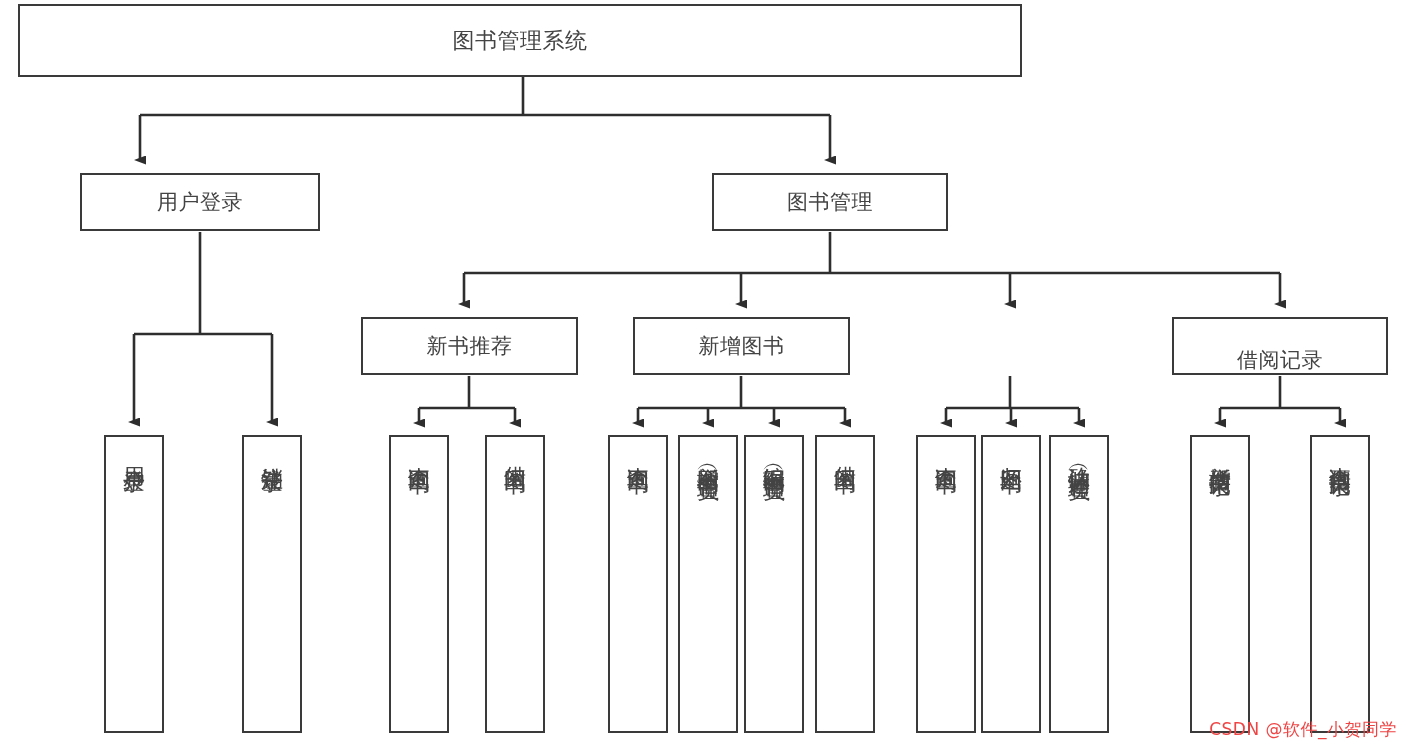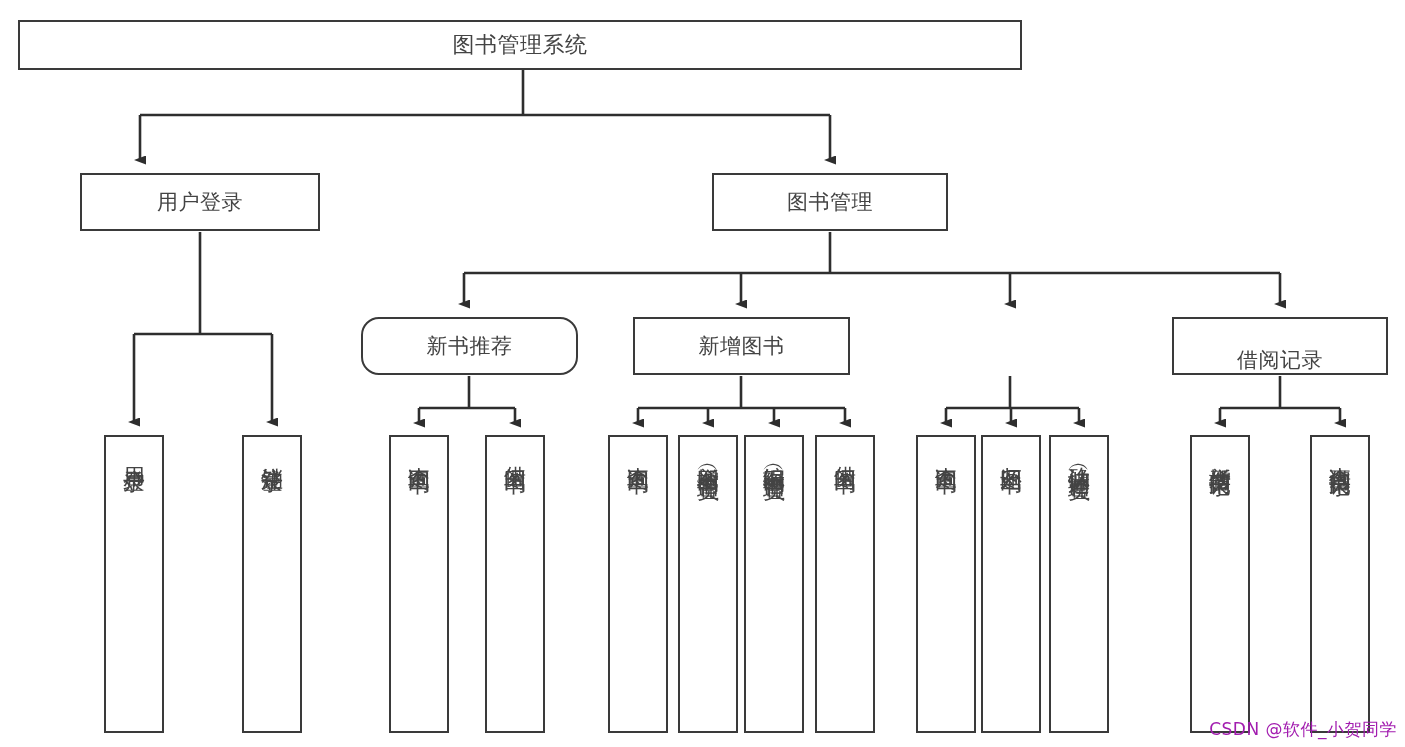--- a/index.html
+++ b/index.html
@@ -56,21 +56,21 @@
     display: block;
   }
   .node.root .label {
     font-size: 22px;
   }
   .watermark {
     position: absolute;
     right: 8px;
     bottom: 6px;
     font-size: 17px;
-    color: #a21caf;
+    color: #ef4444;
     letter-spacing: 0.5px;
     white-space: nowrap;
     user-select: none;
   }
 </style>
 </head>
 <body>
 
 <div id="canvas">
 
@@ -117,33 +117,33 @@
       <path d="M1011,408 L1011,423" marker-end="url(#arw)"></path>
       <path d="M1079,408 L1079,423" marker-end="url(#arw)"></path>
 
       <path d="M1280,376 L1280,408"></path>
       <path d="M1220,408 L1340,408"></path>
       <path d="M1220,408 L1220,423" marker-end="url(#arw)"></path>
       <path d="M1340,408 L1340,423" marker-end="url(#arw)"></path>
     </g>
   </svg>
 
-  <div class="node root" style="left:18px; top:20px; width:1004px; height:50px;">
+  <div class="node root" style="left:18px; top:4px; width:1004px; height:73px;">
     <span class="label">图书管理系统</span>
   </div>
 
   <div class="node" style="left:80px; top:173px; width:240px; height:58px;">
     <span class="label">用户登录</span>
   </div>
 
   <div class="node" style="left:712px; top:173px; width:236px; height:58px;">
     <span class="label">图书管理</span>
   </div>
 
-  <div class="node" style="left:361px; top:317px; width:217px; height:58px;border-radius:18px;">
+  <div class="node" style="left:361px; top:317px; width:217px; height:58px;">
     <span class="label">新书推荐</span>
   </div>
 
   <div class="node" style="left:633px; top:317px; width:217px; height:58px;">
     <span class="label">新增图书</span>
   </div>
 
 
   <div class="node" style="left:1172px; top:317px; width:216px; height:58px;align-items:flex-end;">
     <span class="label">借阅记录</span>

